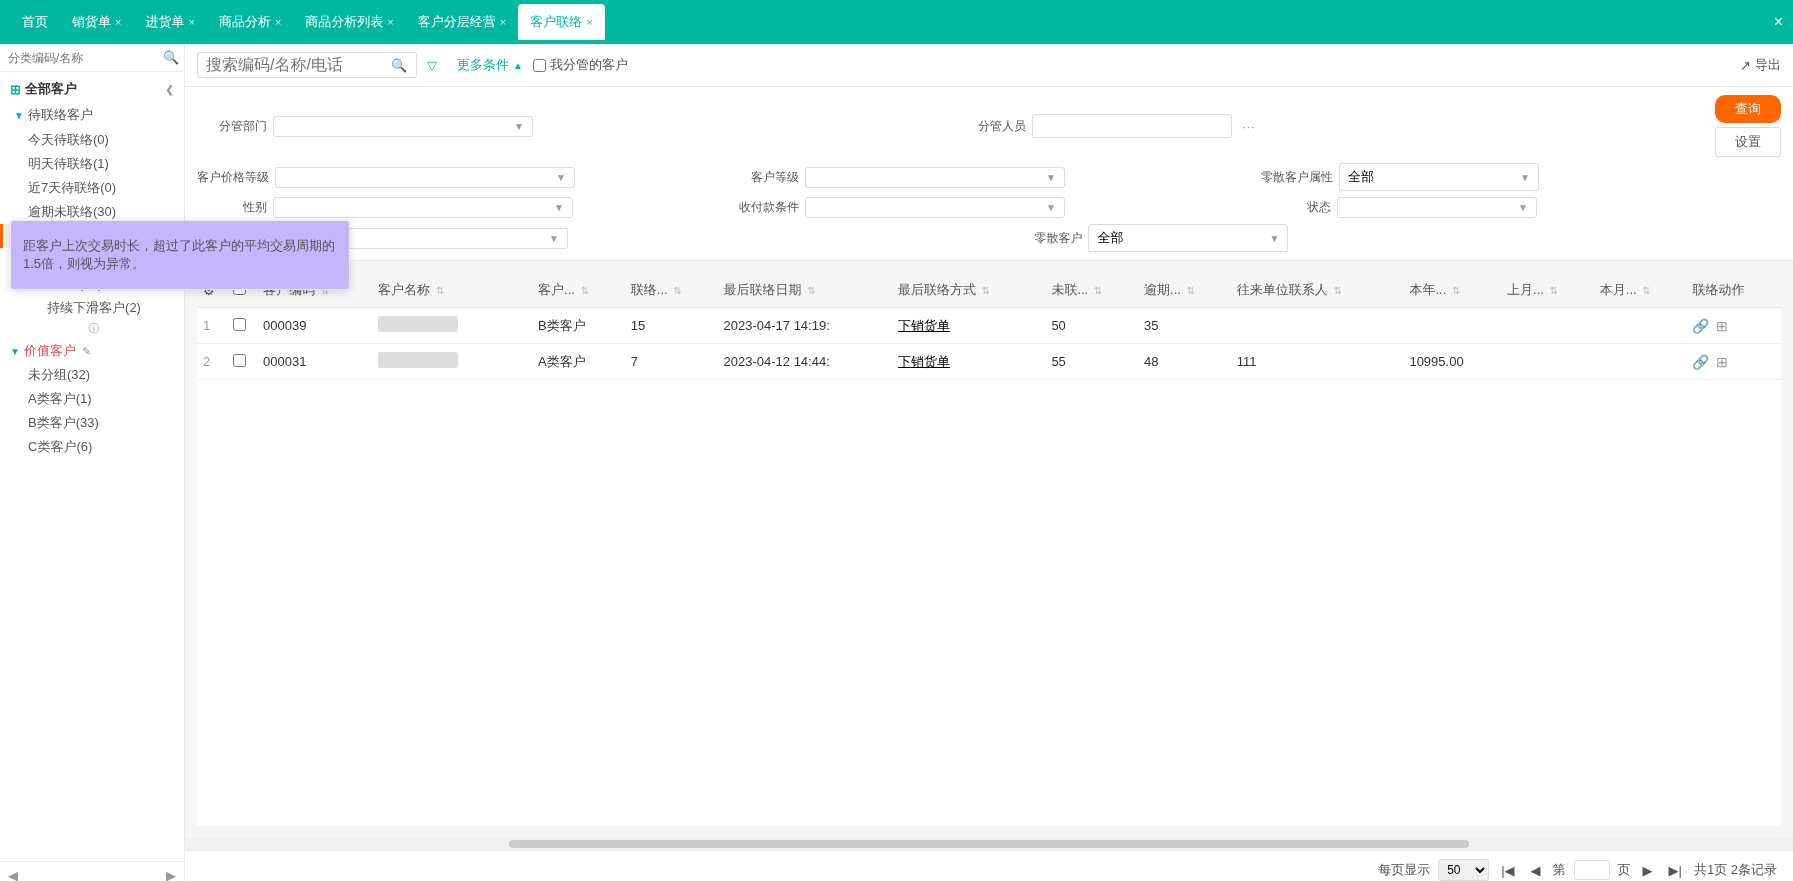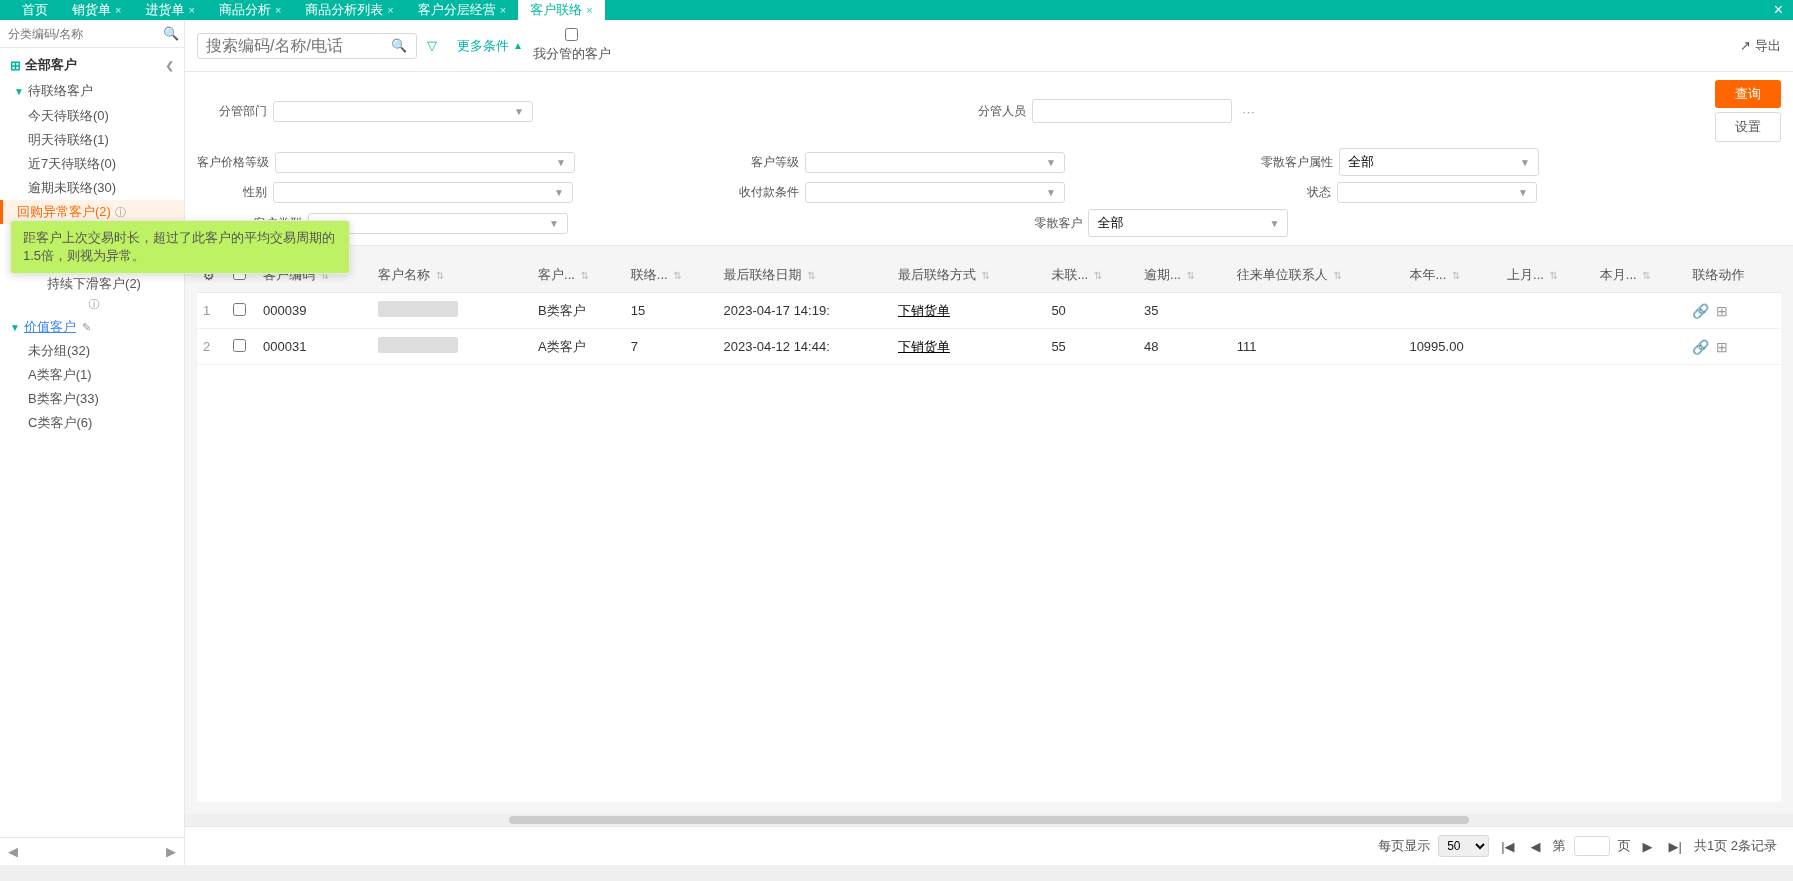--- a/index.html
+++ b/index.html
@@ -2,21 +2,21 @@
 <html><head>
   <meta charset="utf-8">
   <style>
     * { box-sizing: border-box; margin: 0; padding: 0; font-family: 'Microsoft YaHei', Arial, sans-serif; font-size: 13px; }
     body { background: #f0f0f0; width: 1793px; height: 881px; overflow: hidden; }
 
     
     .top-nav {
       display: flex; align-items: center;
       background: #00b8a0;
-      height: 20px; padding: 0 10px;
+      height: 44px; padding: 0 10px;
       color: white;
     }
     .top-nav .nav-item {
       padding: 0 12px; height: 36px; display: flex; align-items: center;
       cursor: pointer; font-size: 13px; color: white; white-space: nowrap;
     }
     .top-nav .nav-item.active { background: white; color: #00b8a0; border-radius: 4px 4px 0 0; }
     .nav-close { margin-left: 4px; font-size: 11px; opacity: 0.8; }
     .top-nav-right { margin-left: auto; color: white; cursor: pointer; font-size: 16px; }
 
@@ -75,21 +75,21 @@
       display: flex; align-items: center;
       border: 1px solid #d9d9d9; border-radius: 3px;
       padding: 3px 8px; background: white; width: 220px;
     }
     .search-input-wrap input { border: none; outline: none; font-size: 16px; flex: 1; }
     .search-input-wrap .si { color: #999; cursor: pointer; }
     .more-conditions {
       display: flex; align-items: center; color: #00b8a0; cursor: pointer; font-size: 12px;
     }
     .more-conditions .arrow { margin-left: 4px; font-size: 10px; }
-    .my-customers { display: flex; align-items: center; gap: 4px; font-size: 12px; color: #555; cursor: pointer; flex-direction: column; }
+    .my-customers { display: flex; align-items: center; gap: 4px; font-size: 12px; color: #555; cursor: pointer; }
     .my-customers input[type=checkbox] { cursor: pointer; }
     .export-btn {
       margin-left: auto; display: flex; align-items: center; gap: 4px;
       color: #555; cursor: pointer; font-size: 12px;
     }
 
     
     .filter-area {
       background: white; padding: 8px 12px;
       border-bottom: 1px solid #e8e8e8;
@@ -105,33 +105,33 @@
       padding: 4px 8px; font-size: 12px; background: white;
       display: flex; align-items: center; justify-content: space-between; cursor: pointer;
     }
     .filter-select .down-arrow { color: #999; font-size: 10px; }
     .filter-input {
       flex: 1; border: 1px solid #d9d9d9; border-radius: 3px;
       padding: 4px 8px; font-size: 12px; background: white;
     }
     .filter-dots { color: #999; cursor: pointer; padding: 0 4px; }
     .query-btn {
-      background: #ff6600; color: white; border: none; border-radius: 3px;
+      background: #ff6600; color: white; border: none; border-radius: 10px;
       padding: 5px 20px; cursor: pointer; font-size: 13px; white-space: nowrap;
     }
     .settings-btn {
       background: white; color: #555; border: 1px solid #d9d9d9; border-radius: 3px;
       padding: 5px 16px; cursor: pointer; font-size: 13px; white-space: nowrap;
     }
 
     
     .tooltip-box {
       position: absolute; top: 220px; left: 10px;
-      background: #bef264; border: 1px solid #e8e8e8; border-radius: 4px;
-      padding: 8px 12px; font-size: 12px; color: #555;
+      background: #c4b5fd; border: 1px solid #e8e8e8; border-radius: 4px;
+      padding: 16px 12px; font-size: 12px; color: #555;
       box-shadow: 0 2px 8px rgba(0,0,0,0.15); max-width: 340px; z-index: 100;
     }
 
     
     .table-area { flex: 1; overflow: auto; background: white; margin: 12px; }
     table { width: 100%; border-collapse: collapse; font-size: 12px; }
     table th {
       background: #f5f5f5; border-bottom: 1px solid #e8e8e8;
       padding: 8px 6px; text-align: left; white-space: nowrap;
       color: #555; font-weight: normal; position: sticky; top: 0;
@@ -166,21 +166,21 @@
       background: #f0f0f0; height: 12px;
       display: flex; align-items: center; padding: 0 4px;
     }
     .hscroll-thumb {
       background: #ccc; border-radius: 6px; height: 8px; width: 60%; margin: 0 auto;
     }
 
     
     .sidebar-group-value { display: flex; align-items: center; padding: 3px 10px 3px 14px; font-size: 12px; color: #555; }
     .sidebar-group-value .edit-icon { margin-left: 6px; color: #999; cursor: pointer; font-size: 11px; }
-    .customer-group-label { color: #3b82f6; text-decoration: underline; }
+    .customer-group-label { color: #ef4444; }
   </style>
 </head>
 <body>
 
 <div class="top-nav">
   <div class="nav-item">
     <span>首页</span>
   </div>
   <div class="nav-item">
     <span>销货单</span>

